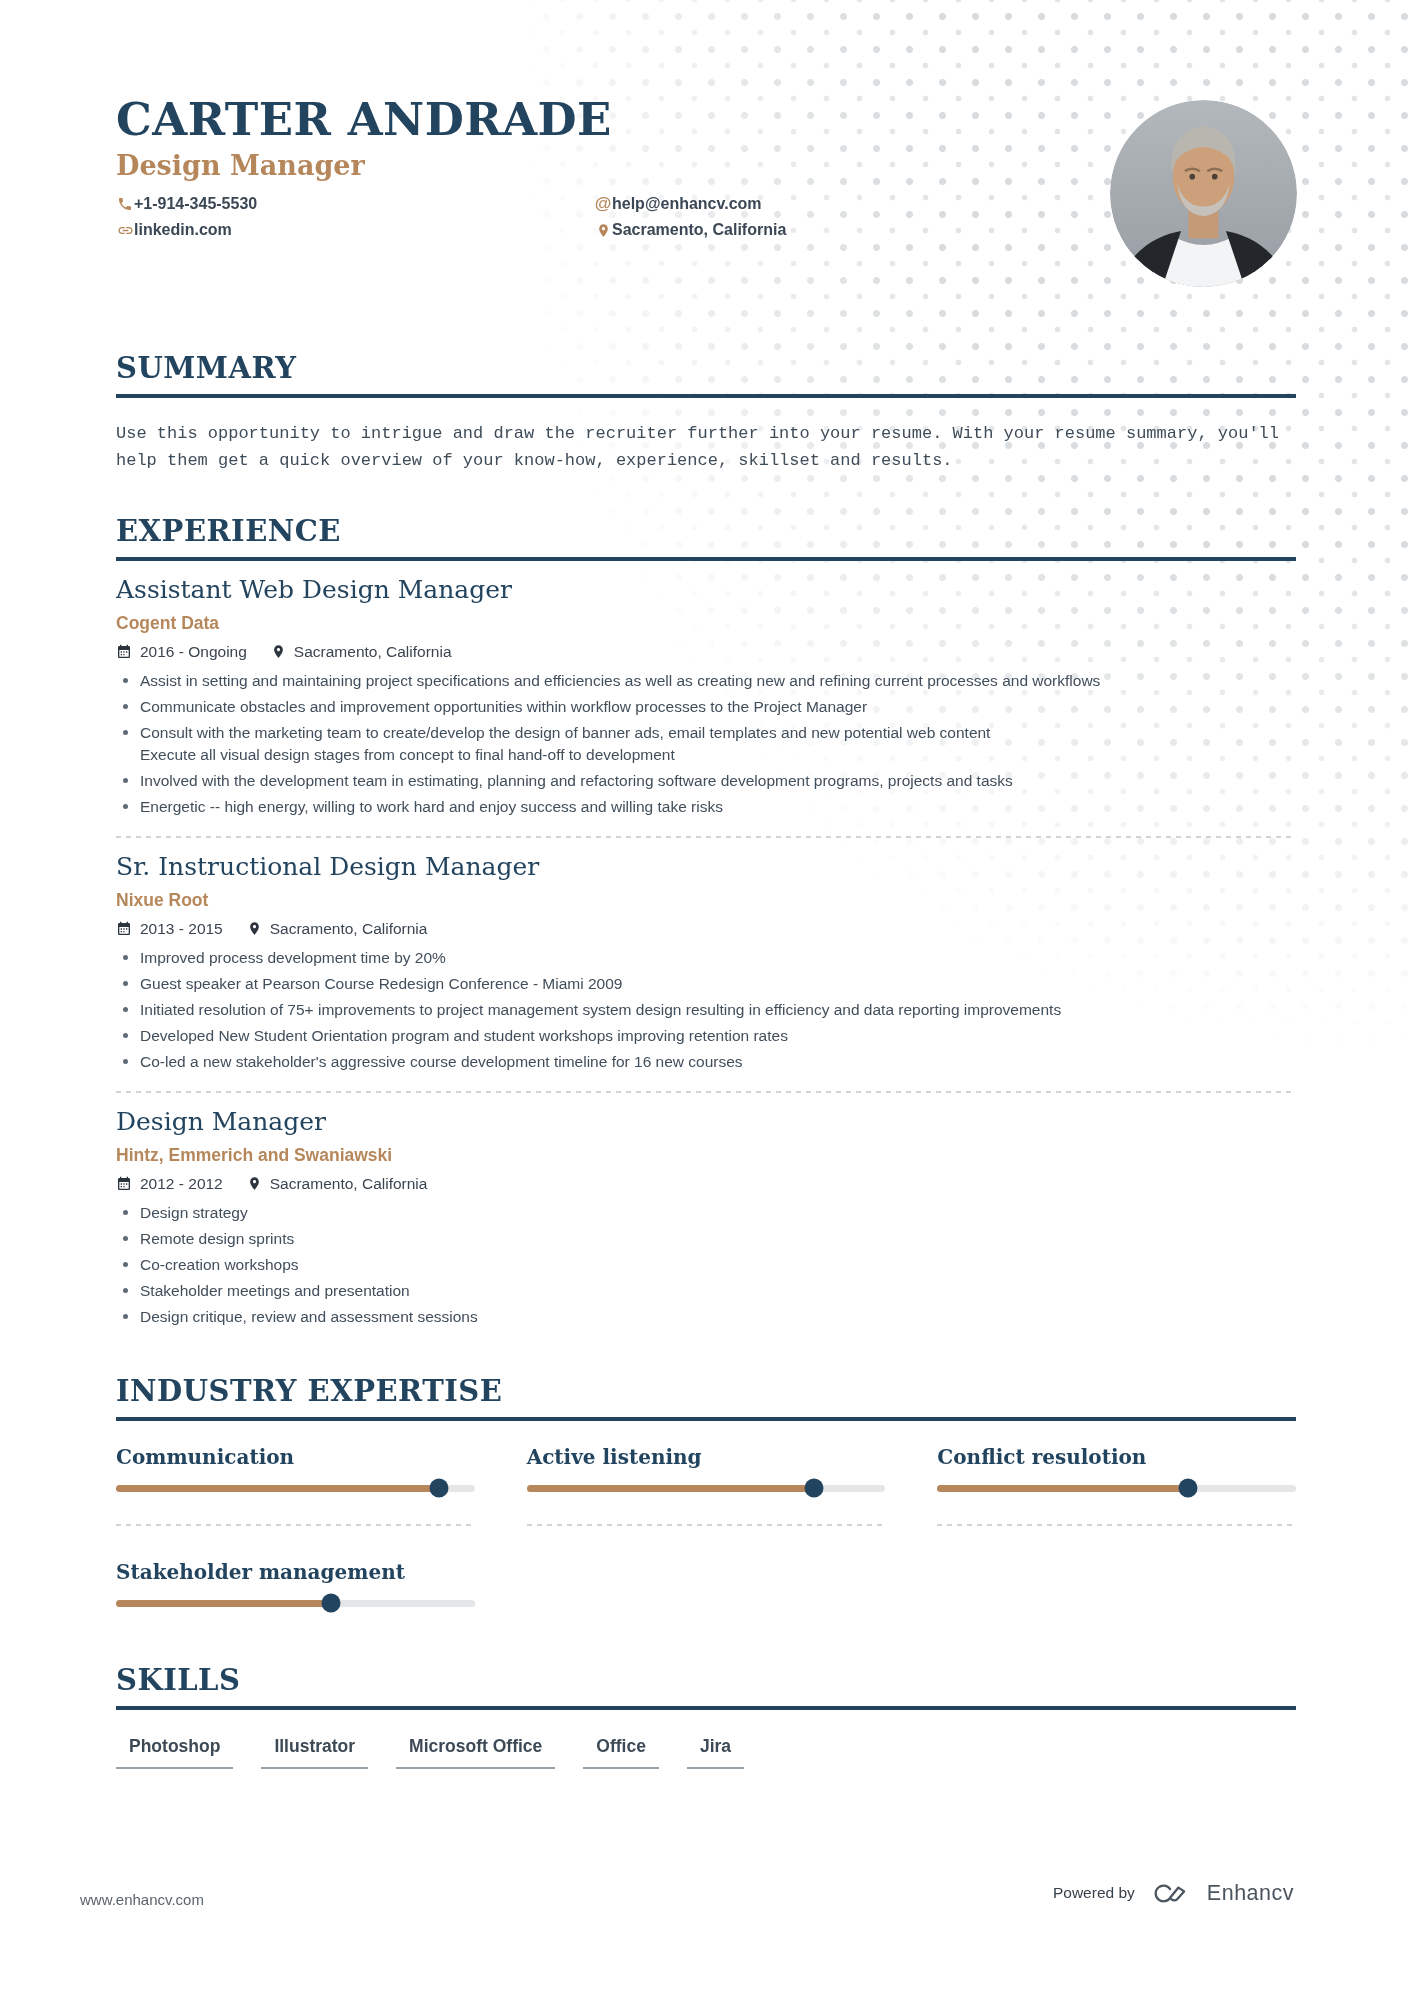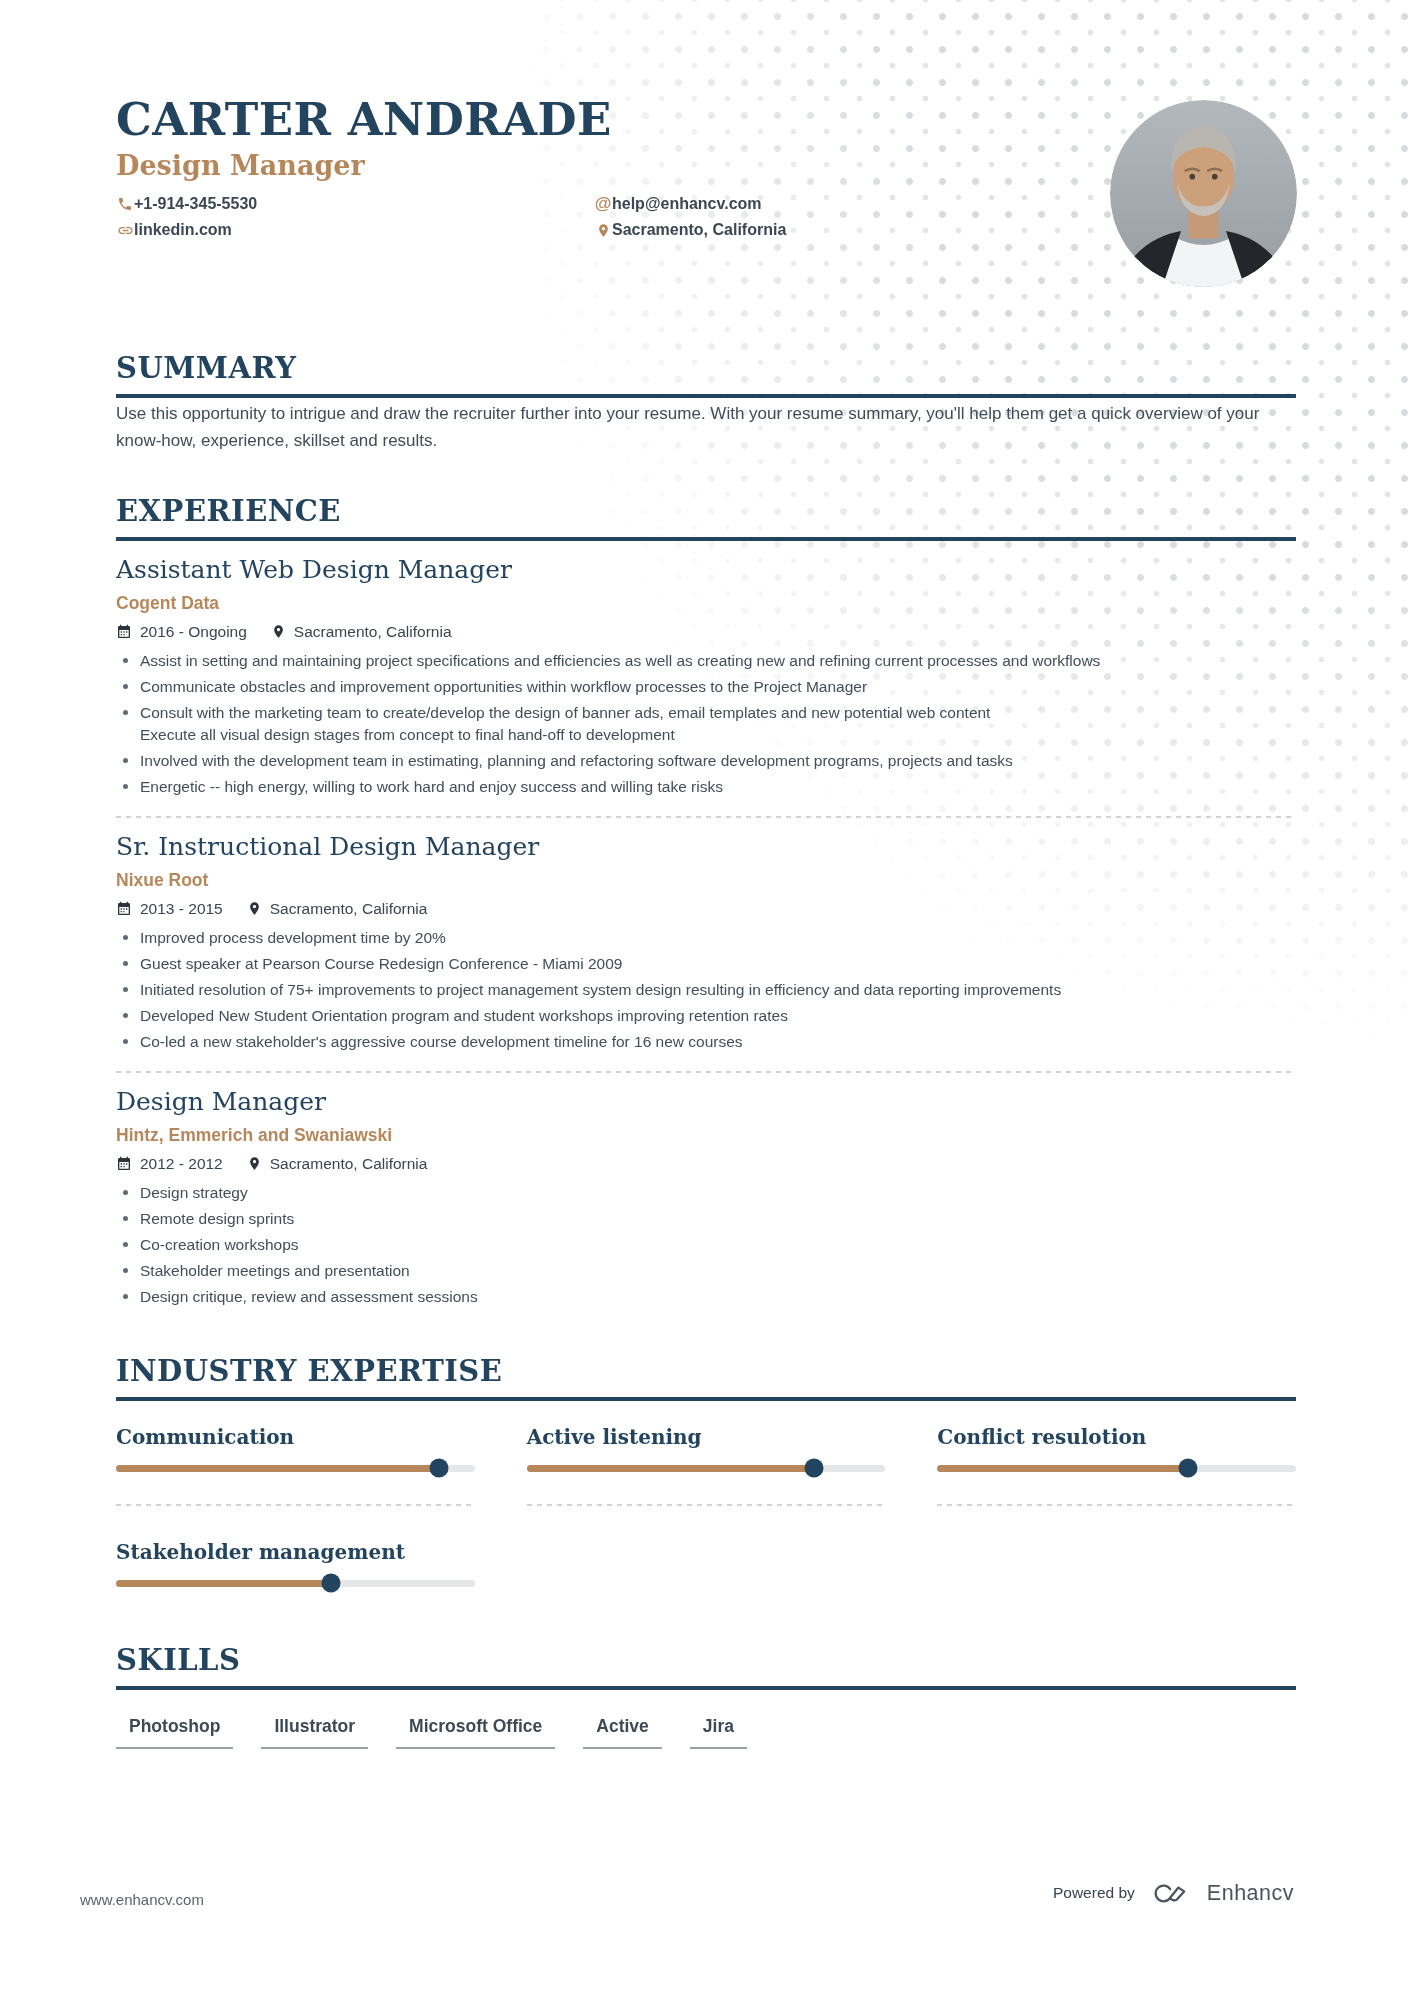--- a/index.html
+++ b/index.html
@@ -57,21 +57,21 @@
     width:187px; height:187px; border-radius:50%; overflow:hidden;
   }
 
   
   section h2{
     font-family:"DejaVu Serif", serif; font-weight:bold; font-size:29px;
     letter-spacing:.5px; color:var(--navy);
     padding-bottom:9px; border-bottom:4px solid var(--navy);
   }
   .section-summary{ margin-top:112px; }
-  .section-summary p{ margin-top:3px; font-size:17px; line-height:1.55; color:var(--body); }
+  .section-summary p{ margin-top:23px; font-size:17px; line-height:1.55; color:var(--body);font-family:Liberation Mono, monospace; }
 
   .section-experience{ margin-top:40px; }
   .job{ margin-top:14px; }
   .job h3{
     font-family:"DejaVu Serif", serif; font-weight:normal; font-size:25px;
     line-height:1.2; color:var(--navy);
   }
   .company{ margin-top:8px; font-size:17.5px; font-weight:bold; color:var(--tan); }
   .meta{ margin-top:9px; display:flex; align-items:center; gap:24px; font-size:15.5px; color:#3a4551; }
   .meta-item{ display:flex; align-items:center; gap:8px; }
@@ -332,21 +332,21 @@
             <div class="slider">
               <div class="slider-fill" style="width:60%"></div>
               <div class="slider-knob" style="left:60%"></div>
             </div>
           </div>
         </div>
     </section>
 
     <section class="section-skills">
       <h2>SKILLS</h2>
-      <div class="skill-tags" id="skillTags"><span class="skill-tag">Photoshop</span><span class="skill-tag">Illustrator</span><span class="skill-tag">Microsoft Office</span><span class="skill-tag">Active</span><span class="skill-tag">Jira</span></div>
+      <div class="skill-tags" id="skillTags"><span class="skill-tag">Photoshop</span><span class="skill-tag">Illustrator</span><span class="skill-tag">Microsoft Office</span><span class="skill-tag">Office</span><span class="skill-tag">Jira</span></div>
     </section>
 
   </div>
 
   <footer>
     <span class="site">www.enhancv.com</span>
     <span class="powered">
       <span class="powered-label">Powered by</span>
       <span style="display:inline-flex;">
         <svg width="42" height="30" viewBox="0 0 48 30">

